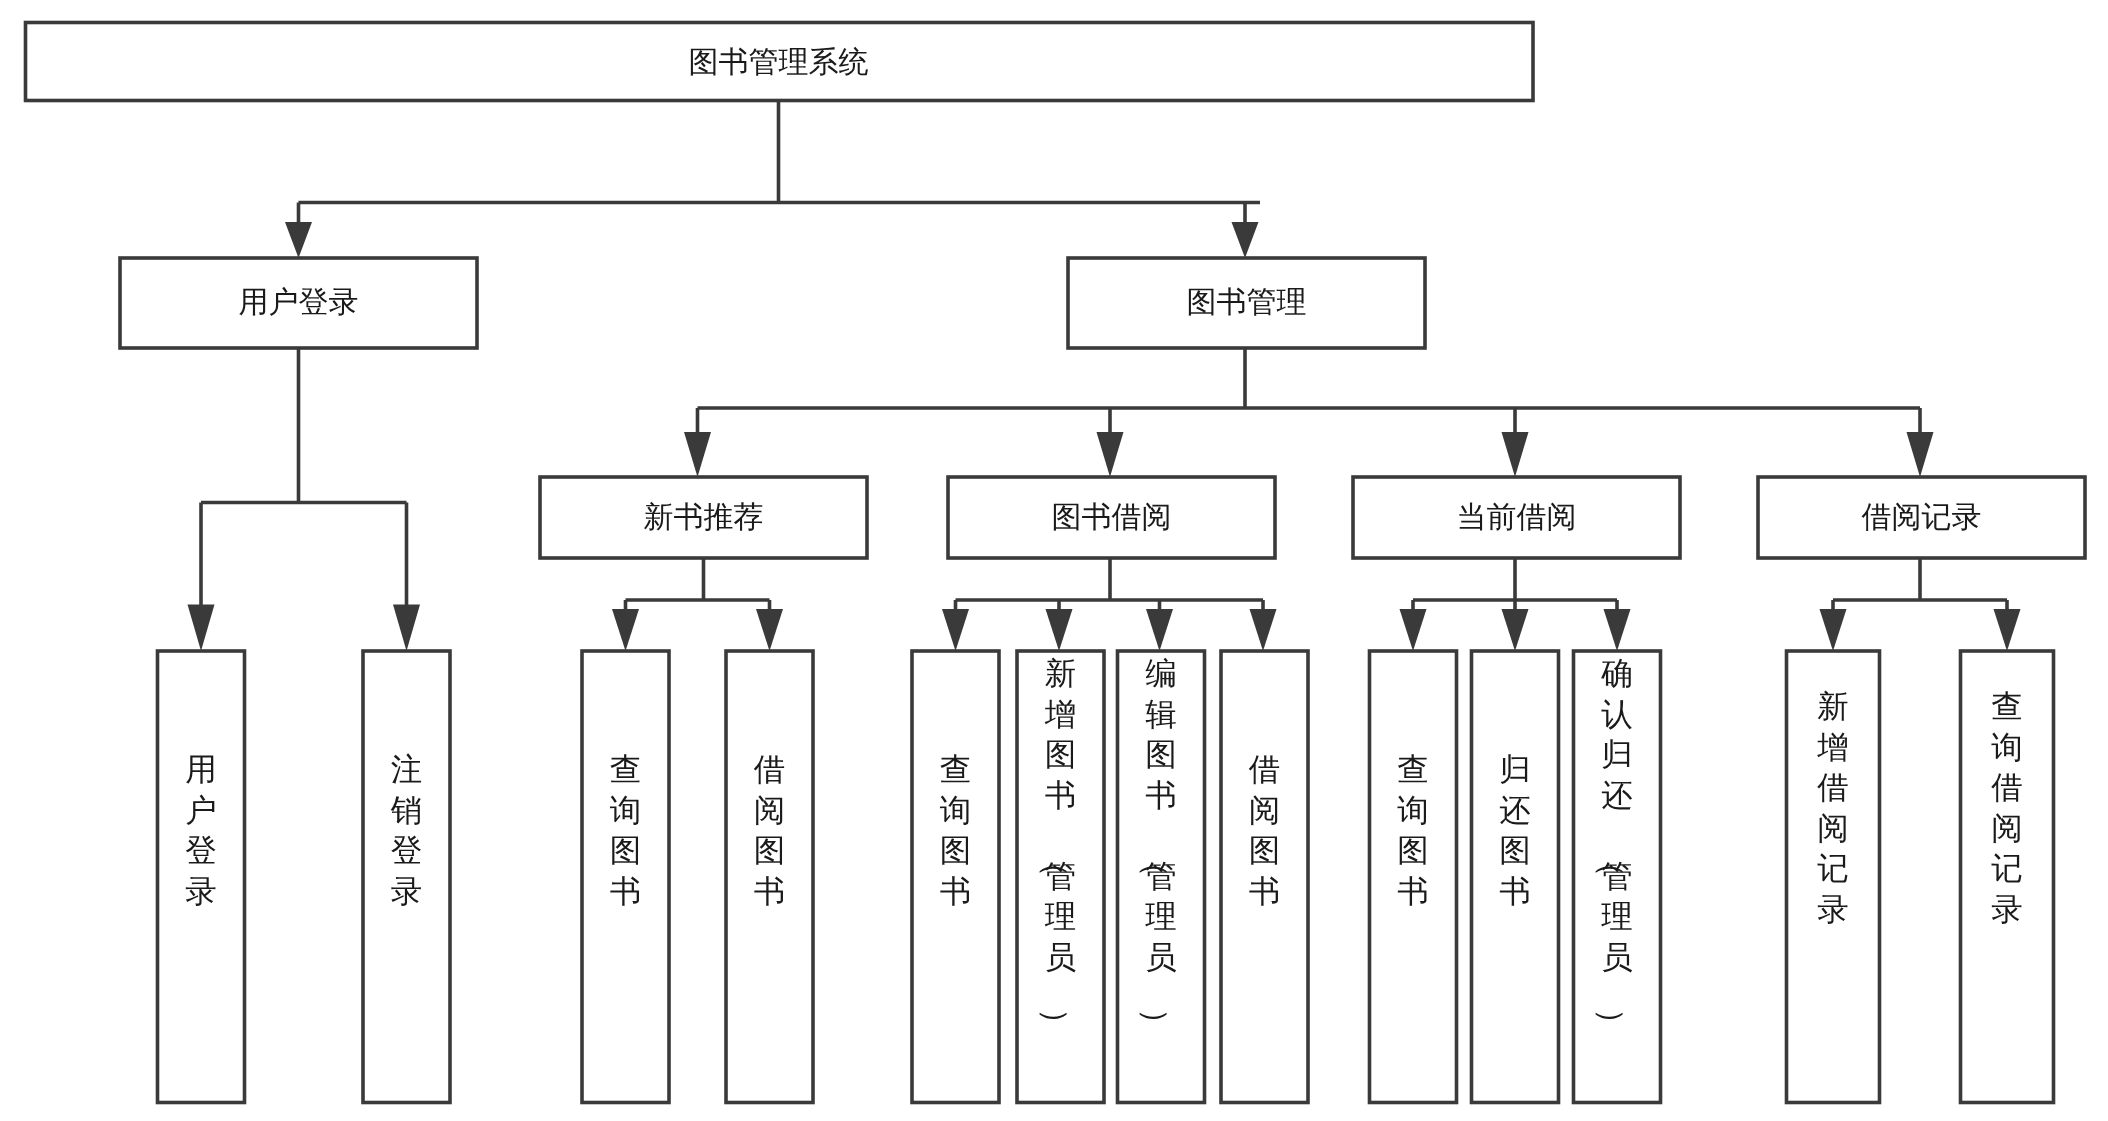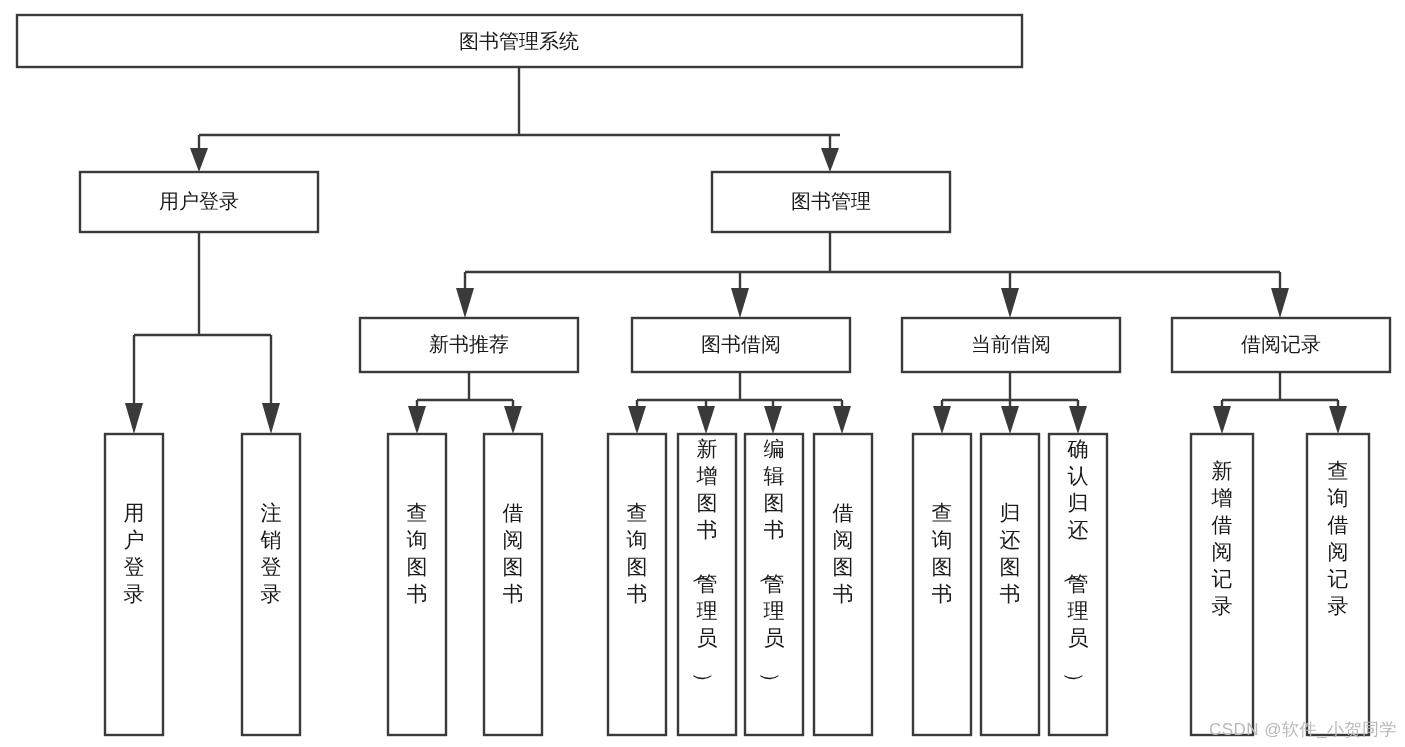--- a/index.html
+++ b/index.html
@@ -229,14 +229,13 @@
       <rect class="node-rect" x="1191" y="434" width="62" height="301"></rect>
       <text class="node-label-v" x="1222" y="478"><tspan x="1222" dy="0">新</tspan><tspan x="1222" dy="27">增</tspan><tspan x="1222" dy="27">借</tspan><tspan x="1222" dy="27">阅</tspan><tspan x="1222" dy="27">记</tspan><tspan x="1222" dy="27">录</tspan></text>
     </g>
 
     <g>
       <rect class="node-rect" x="1307" y="434" width="62" height="301"></rect>
       <text class="node-label-v" x="1338" y="478"><tspan x="1338" dy="0">查</tspan><tspan x="1338" dy="27">询</tspan><tspan x="1338" dy="27">借</tspan><tspan x="1338" dy="27">阅</tspan><tspan x="1338" dy="27">记</tspan><tspan x="1338" dy="27">录</tspan></text>
     </g>
   </svg>
 
-  <div class="watermark">CSDN @软件_小贺同学</div>
 </div>
 
 </body></html>

